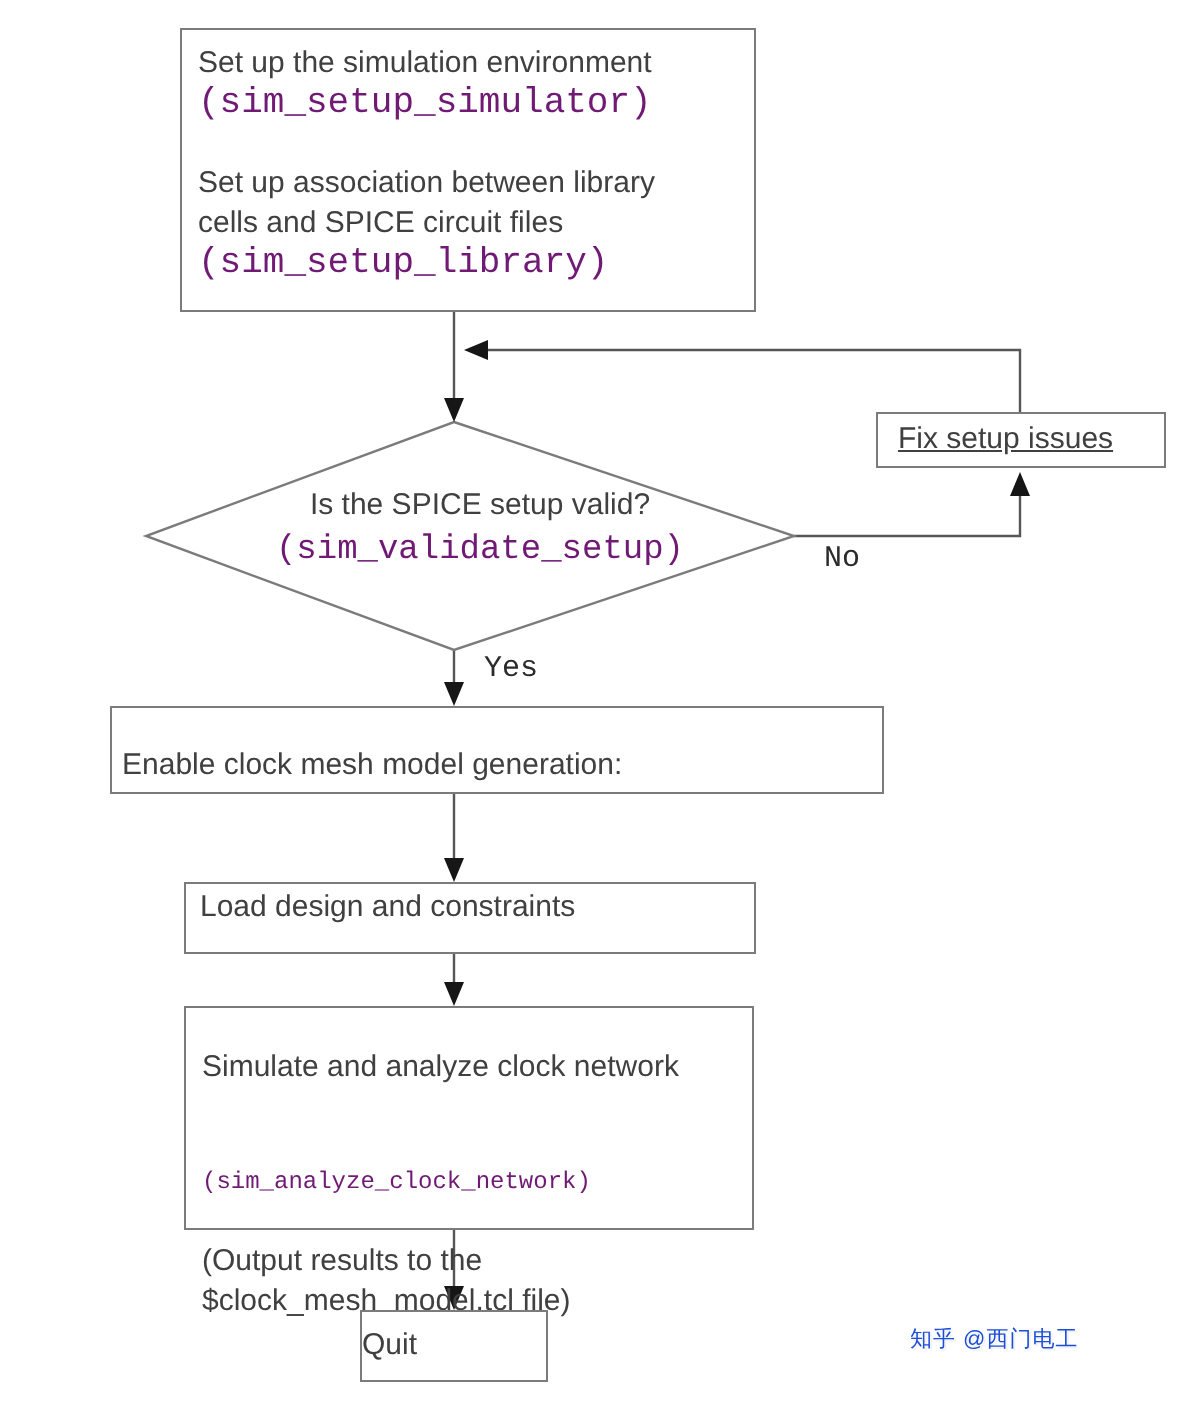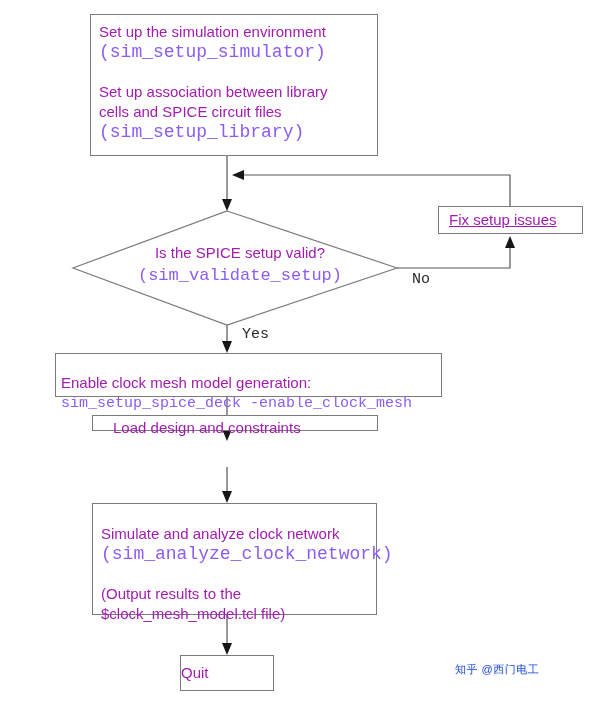--- a/index.html
+++ b/index.html
@@ -23,31 +23,31 @@
     pointer-events: none;
   }
   .box {
     position: absolute;
     box-sizing: border-box;
     background: #ffffff;
     border: 1px solid #7b7b7b;
     font-size: 15px;
     line-height: 20px;
   }
-  .sans { font-family: "Liberation Sans", sans-serif; color: #a21caf; }
-  .mono { font-family: "Liberation Mono", monospace; color: #8b5cf6; white-space: pre; }
+  .sans { font-family: "Liberation Sans", sans-serif; color: #404040; }
+  .mono { font-family: "Liberation Mono", monospace; color: #701a75; white-space: pre; }
   .spacer20 { height: 20px; }
 
   .box-setup   { left: 90px;  top: 14px;  width: 288px; height: 142px; padding: 7px 8px; }
   .box-fix     { left: 438px; top: 206px; width: 145px; height: 28px; line-height: 26px; padding-left: 10px; text-decoration: underline; }
   .box-enable  { left: 55px;  top: 353px; width: 387px; height: 44px; padding: 18px 5px; line-height: 21px; }
   .box-enable .mono { font-size: 15px; }
-  .box-load    { left: 92px;  top: 415px; width: 286px; height: 16px; line-height: 24px; padding-left: 20px; }
+  .box-load    { left: 92px;  top: 441px; width: 286px; height: 36px; line-height: 24px; padding-left: 7px; }
   .box-sim     { left: 92px;  top: 503px; width: 285px; height: 112px; padding: 20px 8px; }
-  .box-sim .mono { font-size: 18px; }
+  .box-sim .mono { font-size: 12px; margin-top: 37px; }
   .box-quit    { left: 180px; top: 655px; width: 94px; height: 36px; line-height: 34px; padding-left: 0; }
 
   .mono-lg { font-size: 18px; }
 
   .diamond-text {
     position: absolute;
     left: 80px;
     top: 241px;
     width: 320px;
     text-align: center;
@@ -127,21 +127,20 @@
     <div class="mono">(sim_validate_setup)</div>
   </div>
 
   <div class="box box-fix sans">Fix setup issues</div>
 
   <div class="edge-label label-no">No</div>
   <div class="edge-label label-yes">Yes</div>
 
   <div class="box box-enable">
     <div class="sans">Enable clock mesh model generation:</div>
-    <div class="mono">sim_setup_spice_deck -enable_clock_mesh</div>
   </div>
 
   <div class="box box-load sans">Load design and constraints</div>
 
   <div class="box box-sim">
     <div class="sans">Simulate and analyze clock network</div>
     <div class="mono">(sim_analyze_clock_network)</div>
     <div class="spacer20"></div>
     <div class="sans">(Output results to the</div>
     <div class="sans">$clock_mesh_model.tcl file)</div>

